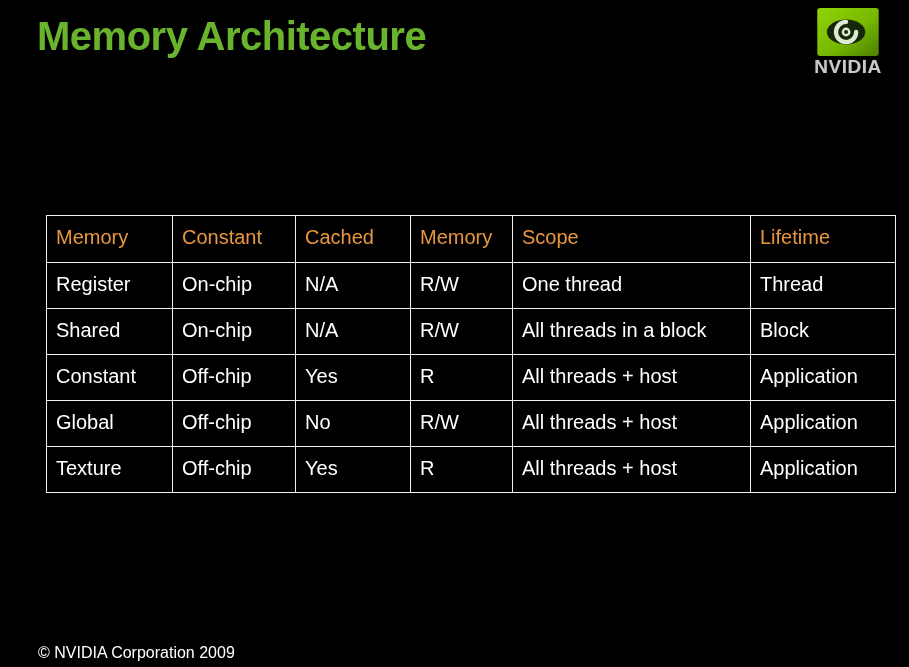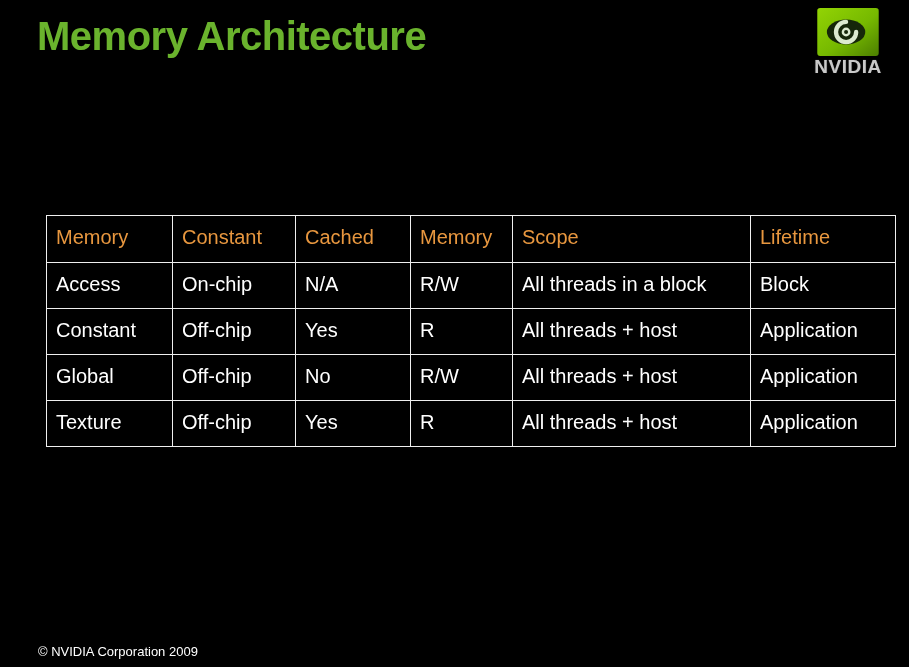--- a/index.html
+++ b/index.html
@@ -60,21 +60,21 @@
     overflow: hidden;
   }
   .mem-table th {
     color: var(--header-orange, #e8973f);
     height: 43px;
   }
   .footer {
     position: absolute;
     left: 38px;
     top: 644px;
-    font-size: 13px;
+    font-size: 16px;
     color: #ffffff;
   }
 </style>
 </head>
 <body>
 
 <div class="slide">
 
   <div class="title">Memory Architecture</div>
 
@@ -110,21 +110,29 @@
         <th>Memory</th>
         <th>Constant</th>
         <th>Cached</th>
         <th>Memory</th>
         <th>Scope</th>
         <th>Lifetime</th>
       </tr>
     </thead>
     <tbody>
       <tr>
-        <td>Access</td>
+        <td>Register</td>
+        <td>On-chip</td>
+        <td>N/A</td>
+        <td>R/W</td>
+        <td>One thread</td>
+        <td>Thread</td>
+      </tr>
+      <tr>
+        <td>Shared</td>
         <td>On-chip</td>
         <td>N/A</td>
         <td>R/W</td>
         <td>All threads in a block</td>
         <td>Block</td>
       </tr>
       <tr>
         <td>Constant</td>
         <td>Off-chip</td>
         <td>Yes</td>

